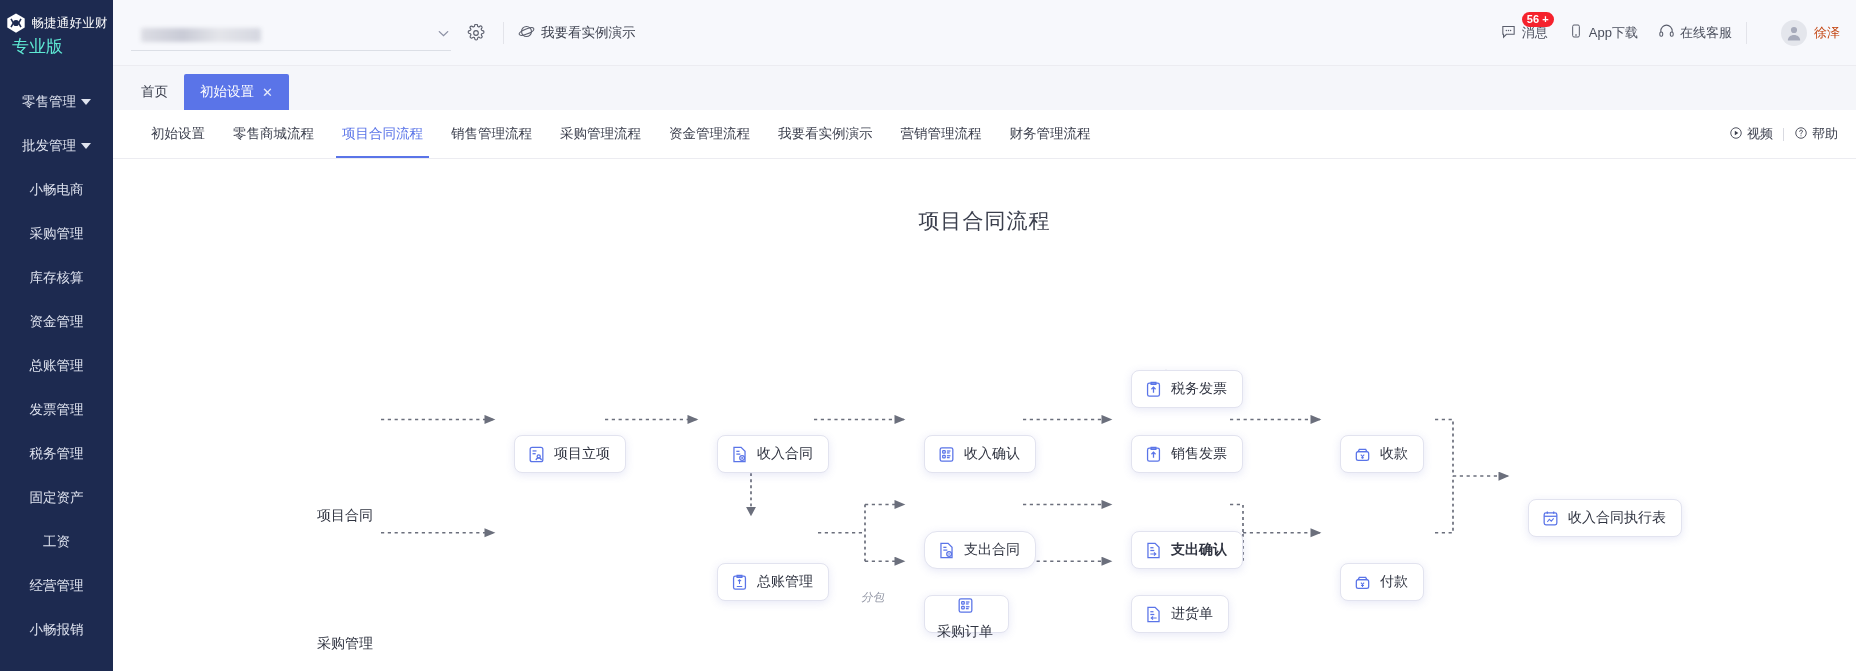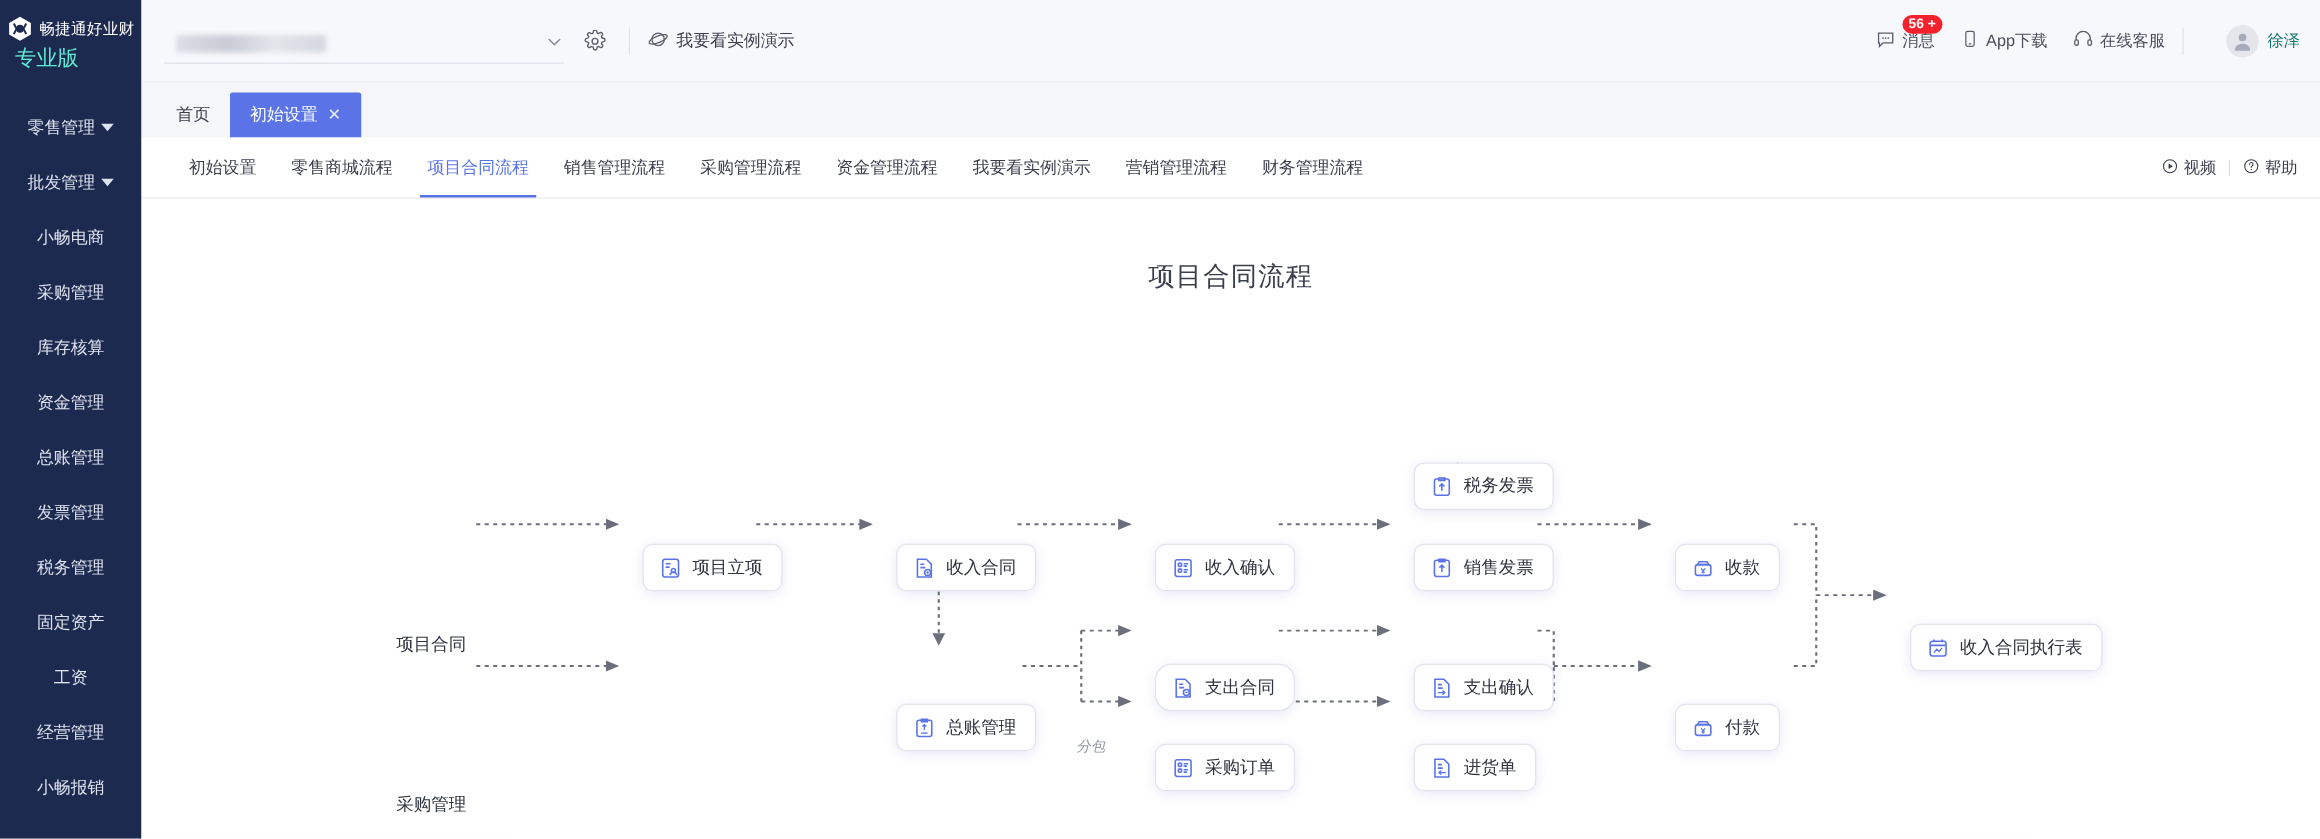--- a/index.html
+++ b/index.html
@@ -77,21 +77,21 @@
   .badge {
     position: absolute; top: -11px; left: 22px; background: #f5222d;
     color: #fff; font-size: 11px; font-weight: bold; border-radius: 9px;
     padding: 1px 5px 2px; line-height: 1.1; white-space: nowrap;
   }
   .avatar {
     width: 26px; height: 26px; border-radius: 50%; background: #e4e6ec;
     display: flex; align-items: center; justify-content: center;
     margin-left: 20px; flex: 0 0 26px;
   }
-  .user-name { font-size: 13px; color: #0f766e; margin-left: 7px; white-space: nowrap; }
+  .user-name { font-size: 13px; color: #c2410c; margin-left: 7px; white-space: nowrap; }
 
   
   .tabstrip {
     height: 44px; background: #f5f6fa; display: flex; align-items: flex-end;
     padding-left: 12px; flex: 0 0 44px;
   }
   .tab {
     height: 36px; padding: 0 16px; display: flex; align-items: center;
     gap: 8px; font-size: 13.5px; color: #3b3f4d; cursor: pointer;
     border-radius: 2px 2px 0 0; white-space: nowrap;
@@ -524,33 +524,33 @@
                   <path d="M5 3h9l5 5v13H5z"></path>
                   <line x1="8" y1="8" x2="12" y2="8"></line>
                   <line x1="8" y1="11.5" x2="13" y2="11.5"></line>
                   <circle cx="15.3" cy="16.4" r="3"></circle>
                   <path d="M14.1 16.4h2.4" stroke-width="1.3"></path>
                 </svg>
             </span>
             <span>支出合同</span>
           </div>
 
-          <div class="node" style="left:1018px; top:372px;">
+          <div class="node" style="left:1018px; top:372px;font-weight:bold;">
             <span class="ni">
               <svg viewBox="0 0 24 24" fill="none" stroke="#5a74e8" stroke-width="1.6">
                   <path d="M5 3h9l5 5v13H5z"></path>
                   <line x1="8" y1="8.5" x2="12" y2="8.5"></line>
                   <line x1="8" y1="12" x2="13" y2="12"></line>
                   <path d="M8 16.5h7M12.6 14.4l2.4 2.1-2.4 2.1" stroke-width="1.3"></path>
                 </svg>
             </span>
             <span>支出确认</span>
           </div>
 
-          <div class="node" style="left:811px; top:436px;">
+          <div class="node" style="left:811px; top:436px;flex-direction:column;">
             <span class="ni">
               <svg viewBox="0 0 24 24" fill="none" stroke="#5a74e8" stroke-width="1.6">
                   <rect x="4" y="3.5" width="16" height="17" rx="2.2"></rect>
                   <rect x="7.2" y="7" width="3.2" height="3.2" rx=".7"></rect>
                   <line x1="12.5" y1="7.6" x2="17" y2="7.6"></line>
                   <line x1="12.5" y1="10" x2="16" y2="10"></line>
                   <rect x="7.2" y="13" width="3.2" height="3.2" rx=".7"></rect>
                   <line x1="12.5" y1="13.6" x2="17" y2="13.6"></line>
                   <line x1="12.5" y1="16" x2="16" y2="16"></line>
                 </svg>

